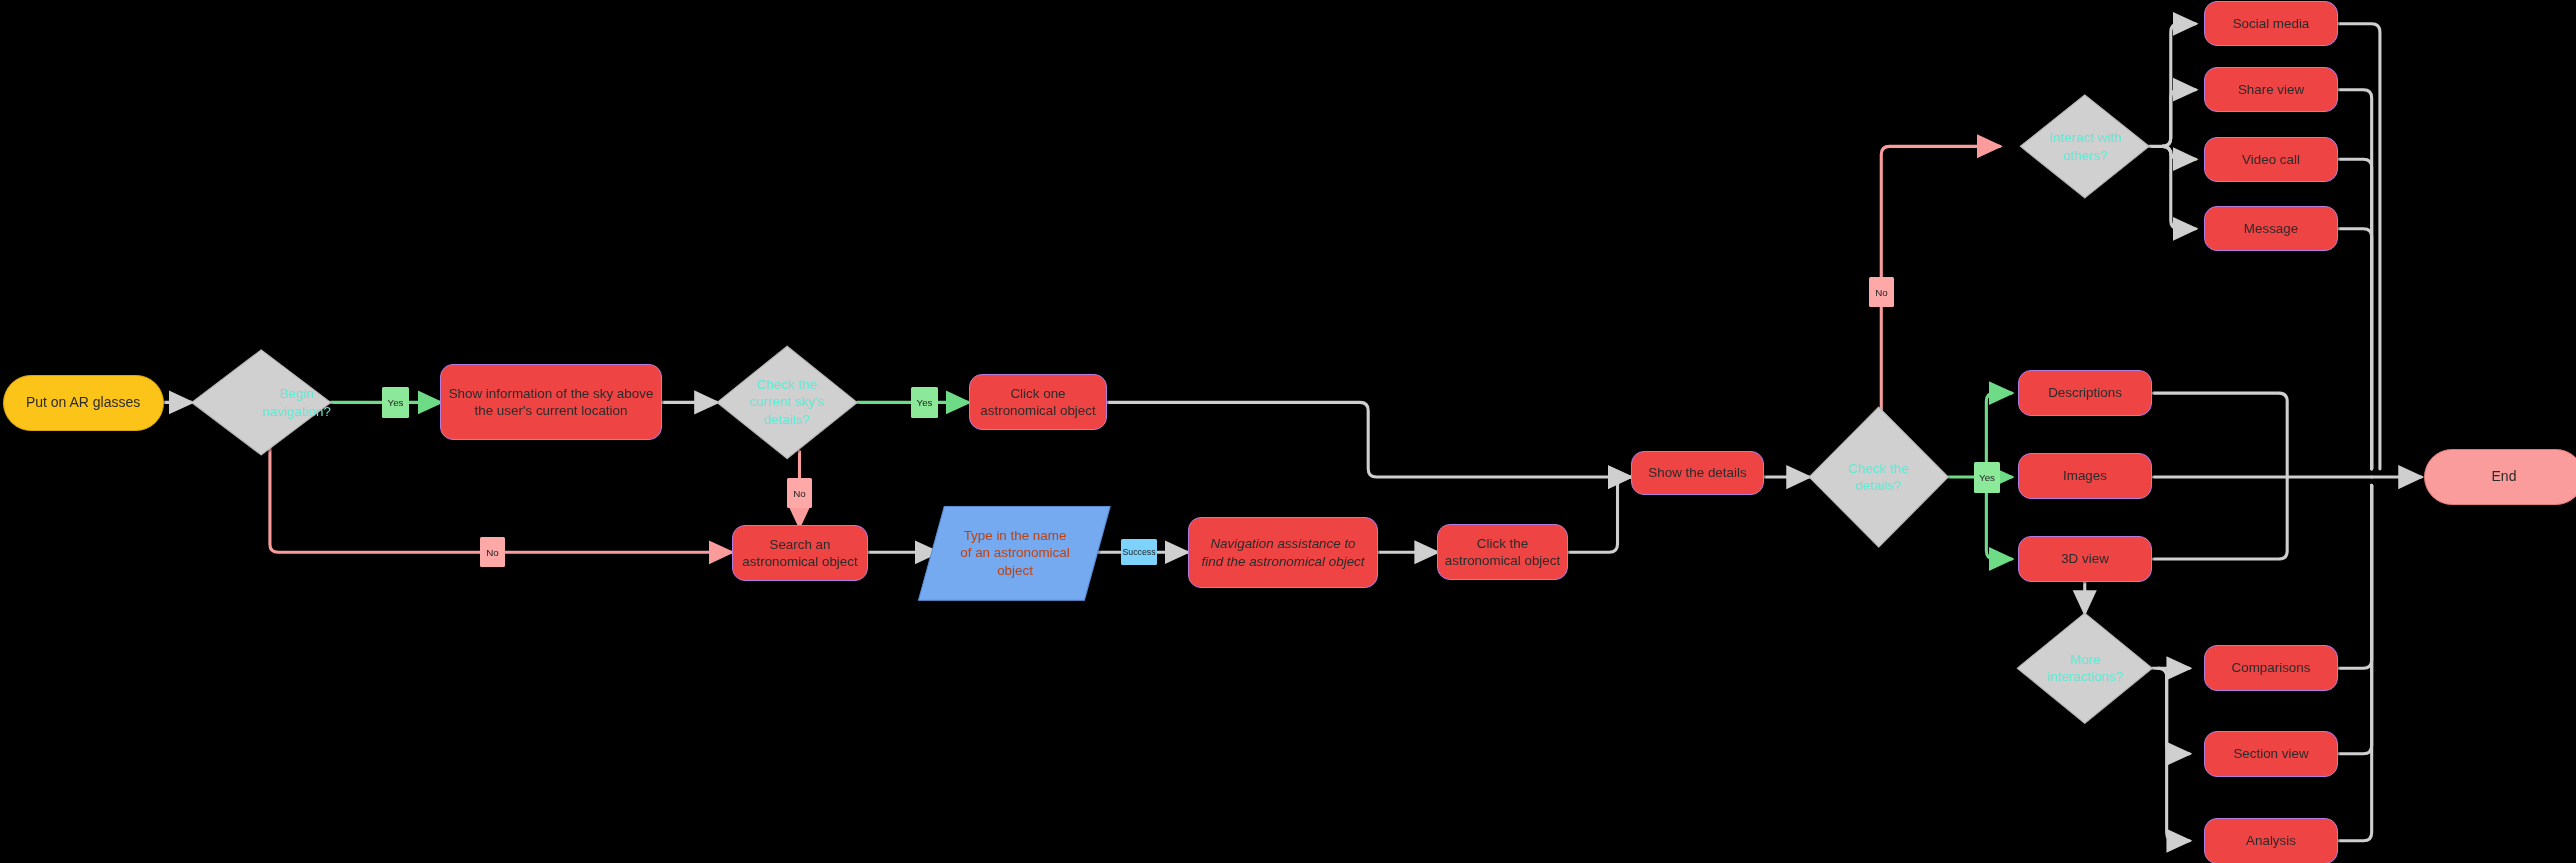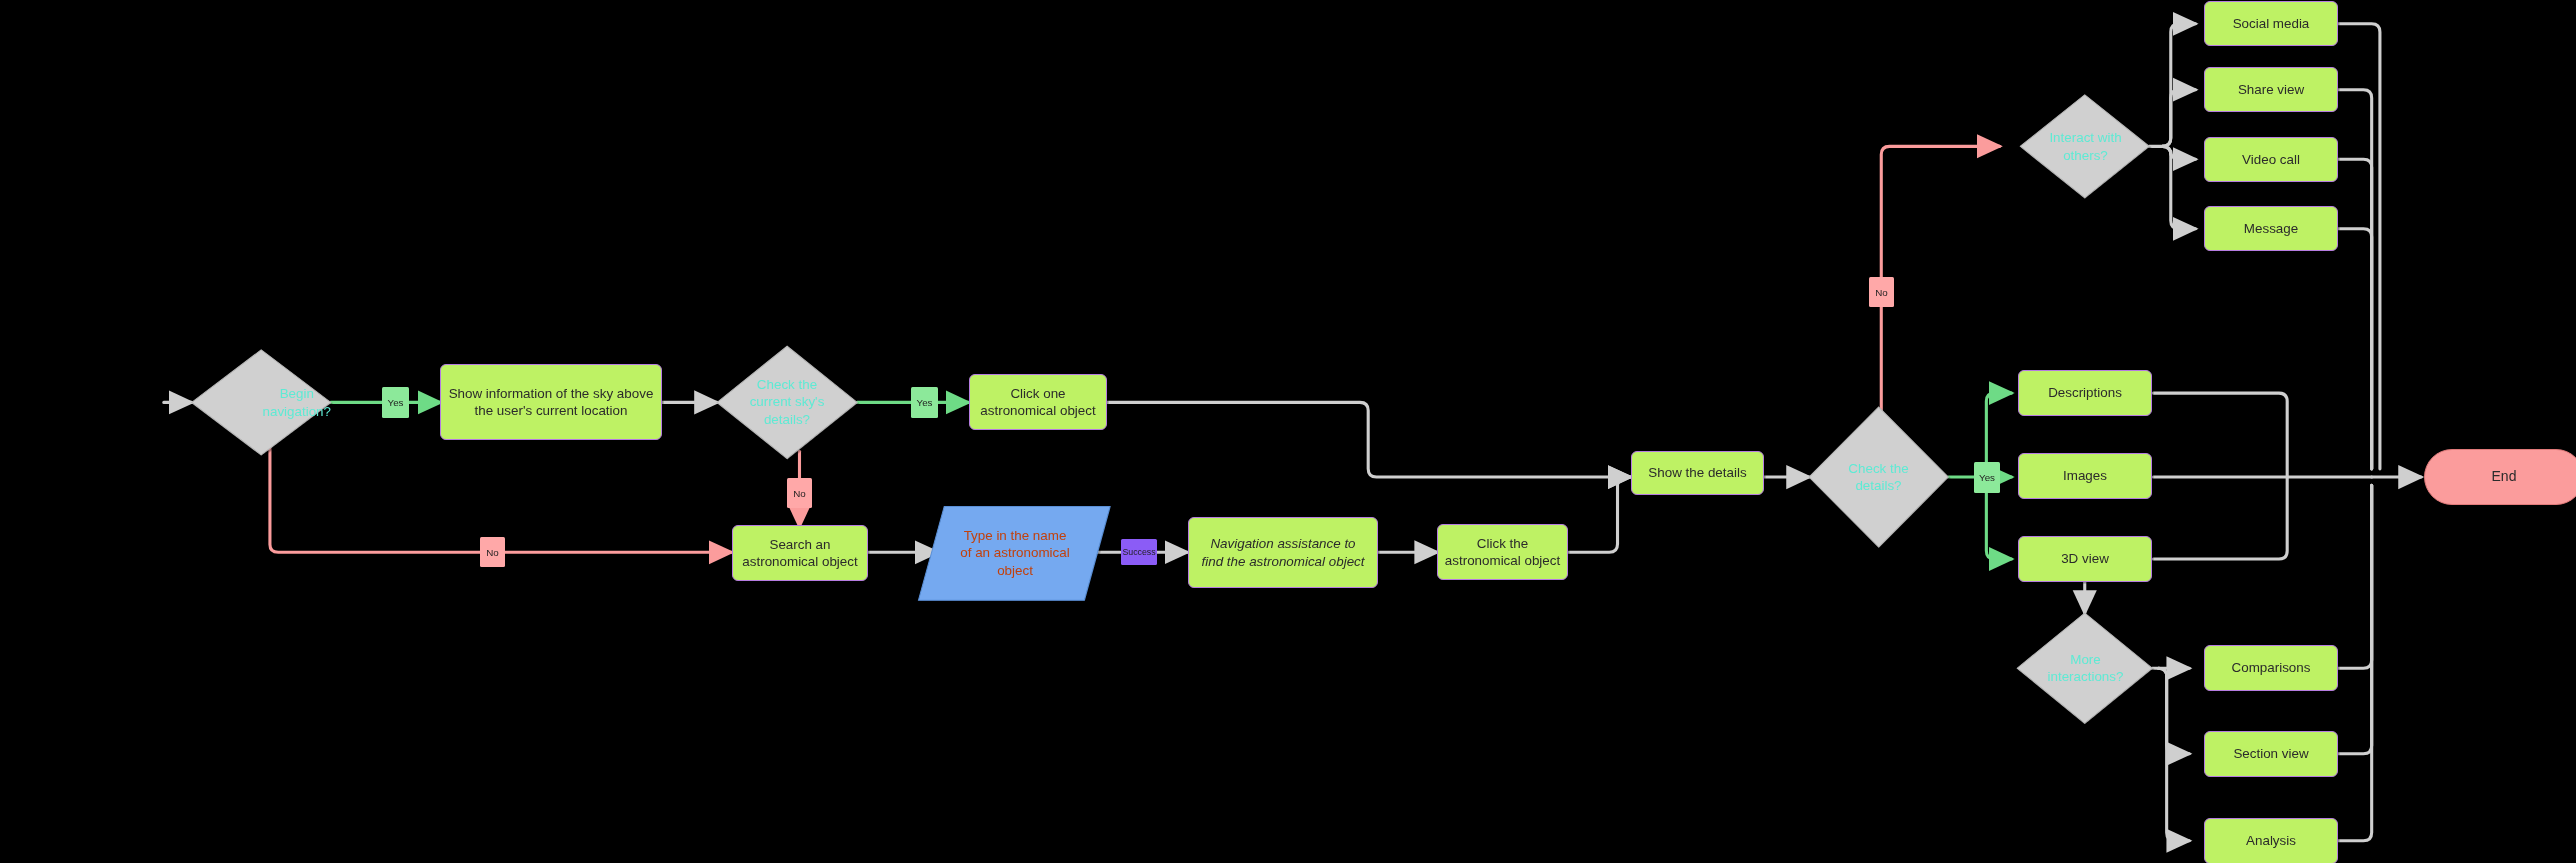--- a/index.html
+++ b/index.html
@@ -2,36 +2,36 @@
 <html style="font-size:8.2px"><head>
 <meta charset="utf-8">
 <style>
   html,body{margin:0;padding:0;background:#000;}
   #stage{position:relative;width:2587px;height:864px;background:#000;overflow:hidden;
          font-family:"Liberation Sans", sans-serif;}
   #stage svg{position:absolute;inset:0;width:2587px;height:864px;}
   .node{position:absolute;box-sizing:border-box;display:flex;align-items:center;
         justify-content:center;text-align:center;color:#2b2b2b;line-height:1.28;
         font-size:13.4px;}
-  .proc{background:#bef264;border:0.5px solid #b57ce0;border-radius:6px;
+  .proc{background:#ef4444;border:0.5px solid #b57ce0;border-radius:13px;
         box-shadow:1.5px 1.5px 0 rgba(0,0,0,.35);}
   .start{background:#FCC419;border:0.5px solid #d9a50f;border-radius:31px;
          box-shadow:1.5px 2.1px 0 rgba(0,0,0,.35);font-size:14px;}
   .endn{background:#FB9C9C;border:0.5px solid #e07a7a;border-radius:31px;
         box-shadow:1.5px 2.1px 0 rgba(0,0,0,.35);font-size:14px;}
   .decision{background:transparent;}
   .decision .dlabel{position:relative;z-index:3;font-size:13.4px;color:#5eead4;}
   .io{position:absolute;}
   .io .iolabel{position:absolute;inset:0;display:flex;align-items:center;
       justify-content:center;text-align:center;color:#c2410c;font-size:13.4px;line-height:1.3;}
   .elabel{position:absolute;display:flex;align-items:center;justify-content:center;
           font-size:9.8px;color:#1f1f1f;border-radius:1.5px;box-sizing:border-box;}
   .elabel.yes{background:#8CE99A;}
   .elabel.no{background:#FFA8A8;}
-  .elabel.neutral{background:#8b5cf6;}
+  .elabel.neutral{background:#7dd3fc;}
 </style>
 </head>
 <body>
 
 <div id="stage">
 
   <svg viewBox="0 0 5022 1677">
     <defs>
       <marker id="ah-g" markerWidth="9" markerHeight="9" refX="7.4" refY="4.5" orient="auto">
         <path d="M0,0.6 L8.4,4.5 L0,8.4 z" fill="#CFCFCF"></path>
@@ -120,20 +120,23 @@
       <polygon points="3647,790 3782,926 3647,1062 3512,926" fill="#D0D0D0" stroke="#b8b8b8" stroke-width="2"></polygon>
       <polygon points="4047,1190 4178,1297 4047,1404 3916,1297" fill="#D0D0D0" stroke="#b8b8b8" stroke-width="2"></polygon>
       <polygon points="4047,184 4172,284 4047,384 3922,284" fill="#D0D0D0" stroke="#b8b8b8" stroke-width="2"></polygon>
     </g>
 
     <g filter="url(#sh)">
       <polygon points="1833,983 2155,983 2105,1165 1783,1165" fill="#74A9F0" stroke="#5a8fd6" stroke-width="2"></polygon>
     </g>
   </svg>
 
+  <div class="node start" style="left:2.6px;top:375px;width:161px;height:56px;">
+    <span>Put on AR glasses</span>
+  </div>
 
   <div class="node decision" style="left:192px;top:350px;width:139px;height:105px;justify-content:flex-end;">
     <span class="dlabel" style="white-space:pre-line">Begin
 navigation?</span>
   </div>
 
   <div class="node proc" style="left:440px;top:364px;width:222px;height:76px;">
     <span style="white-space:pre-line">Show information of the sky above
 the user's current location</span>
   </div>

